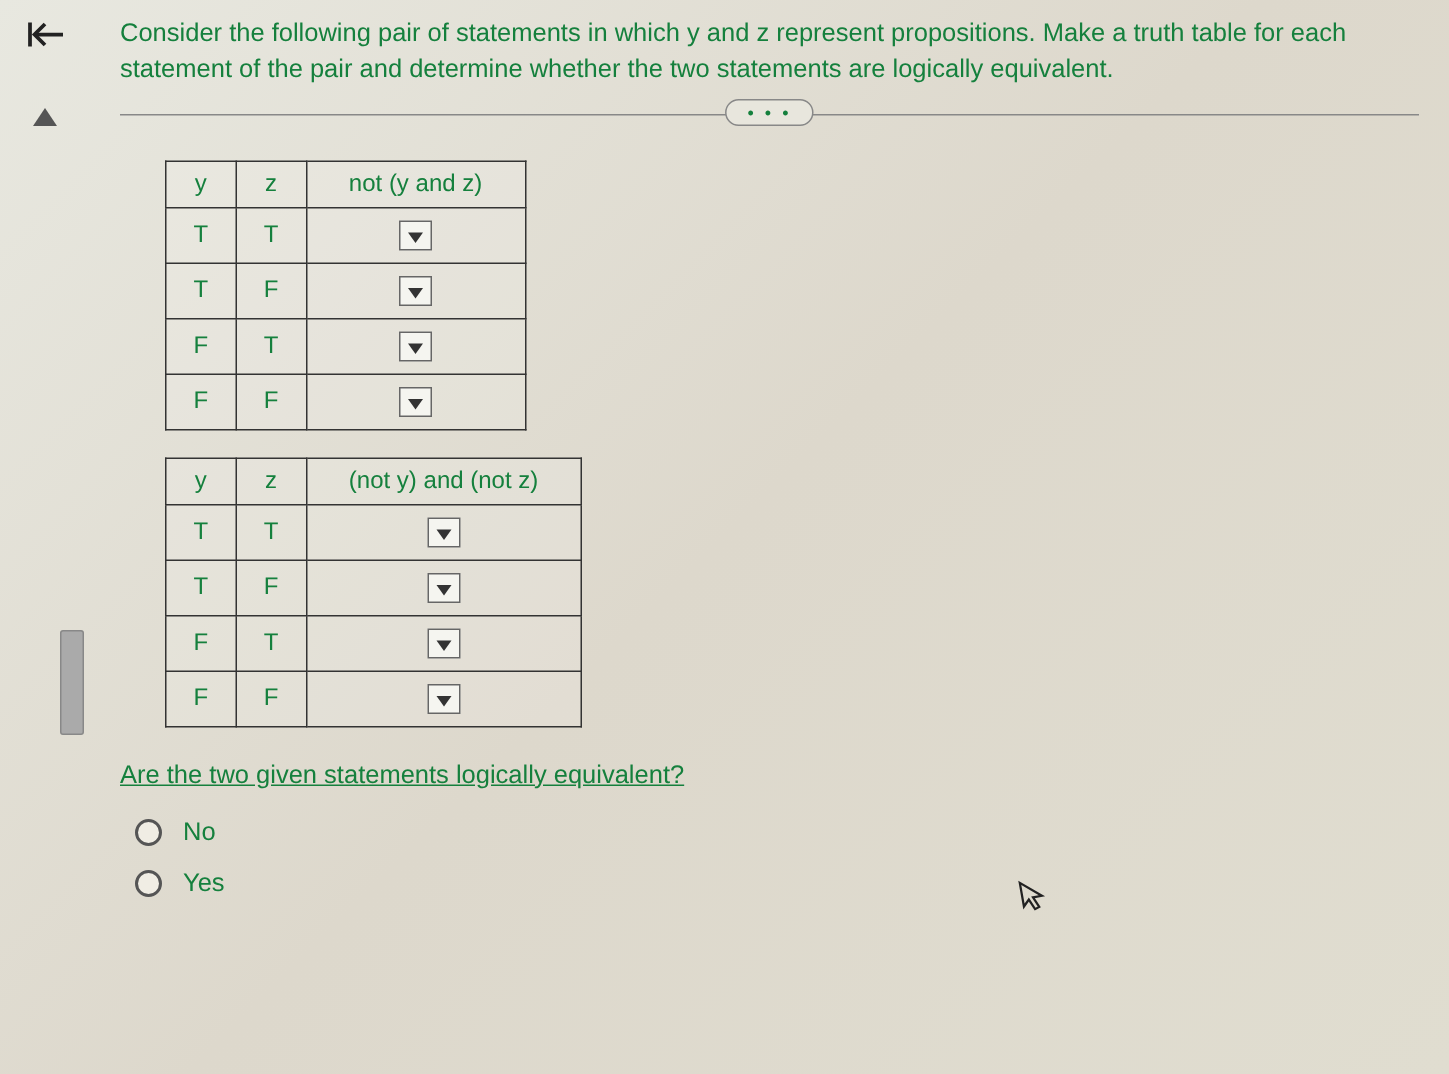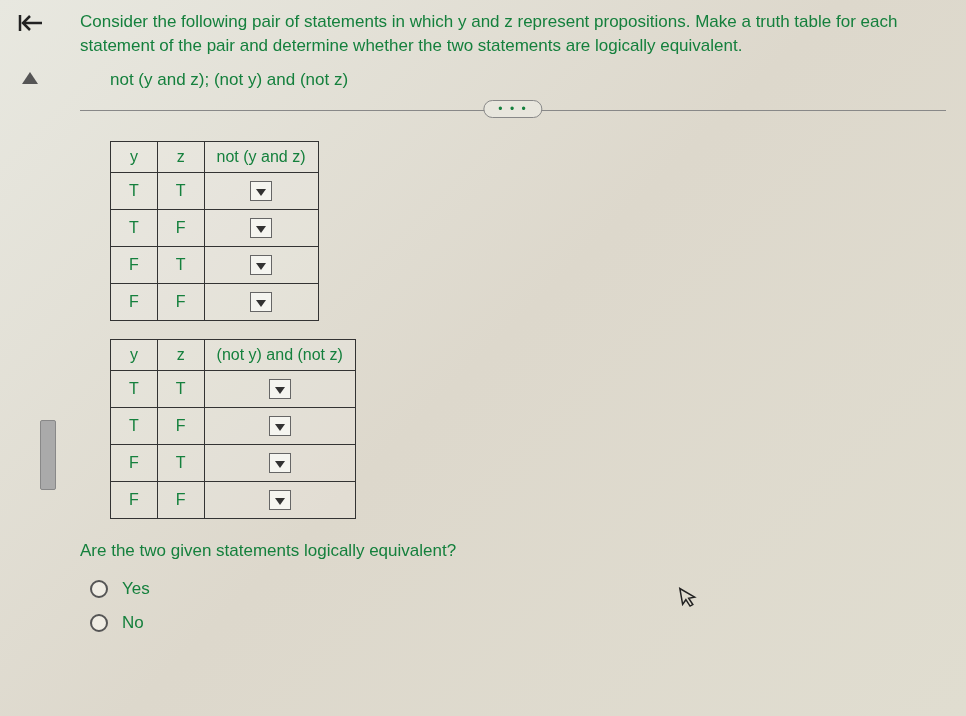--- a/index.html
+++ b/index.html
@@ -95,21 +95,21 @@
     font-weight: normal;
     background: rgba(255,255,255,0.15);
   }
   table.truth th {
     padding: 6px 18px;
     font-weight: normal;
   }
   table.truth td {
     padding: 8px 18px;
   }
-  table.truth th.wide { padding: 6px 12px; margin-top: 32px; }
+  table.truth th.wide { padding: 6px 28px; margin-top: 32px; }
   .dropdown {
     display: inline-block;
     width: 22px;
     height: 20px;
     background: #f5f5f0;
     border: 1px solid #666;
     cursor: pointer;
     position: relative;
     vertical-align: middle;
   }
@@ -128,20 +128,21 @@
     font-size: 17px;
     margin-left: -10px;
     margin-bottom: 10px;
     margin-top: 22px;
   }
   .sub-prompt .ital { font-style: italic; }
   .final-q {
     font-size: 17px;
     margin-top: 22px;
     margin-bottom: 18px;
+    text-decoration: underline;
   }
   .radio-group {
     margin-left: 10px;
   }
   .radio-row {
     display: flex;
     align-items: center;
     margin-bottom: 14px;
     font-size: 17px;
   }
@@ -173,21 +174,20 @@
         <line x1="4" y1="4" x2="4" y2="20" stroke="#222" stroke-width="2.5"></line>
         <line x1="8" y1="12" x2="26" y2="12" stroke="#222" stroke-width="2.5"></line>
         <polyline points="14,5 7,12 14,19" fill="none" stroke="#222" stroke-width="2.5"></polyline>
       </svg>
     </div>
     <div class="scroll-up"></div>
   </div>
 
   <div class="main">
     <div class="question-text">Consider the following pair of statements in which y and z represent propositions. Make a truth table for each statement of the pair and determine whether the two statements are logically equivalent.</div>
-    <div class="statement">not (y and z); (not y) and (not z)</div>
 
     <div class="divider">
       <div class="ellipsis-pill">• • •</div>
     </div>
 
     <table class="truth">
       <tbody>
           <tr>
         <th>y</th>
         <th>z</th>
@@ -245,25 +245,25 @@
         <td><span class="dropdown"></span></td>
       </tr>
     </tbody>
       </table>
 
     <div class="final-q">Are the two given statements logically equivalent?</div>
 
     <div class="radio-group">
       <div class="radio-row">
         <div class="radio"></div>
-        <span>Yes</span>
+        <span>No</span>
       </div>
       <div class="radio-row">
         <div class="radio"></div>
-        <span>No</span>
+        <span>Yes</span>
       </div>
     </div>
   </div>
 </div>
 
 <div class="scroll-handle"></div>
 
 <div class="cursor-icon">
   <svg width="20" height="24" viewBox="0 0 20 24">
     <path d="M2 2 L2 18 L6 14 L9 21 L12 20 L9 13 L15 13 Z" fill="none" stroke="#222" stroke-width="1.5"></path>

